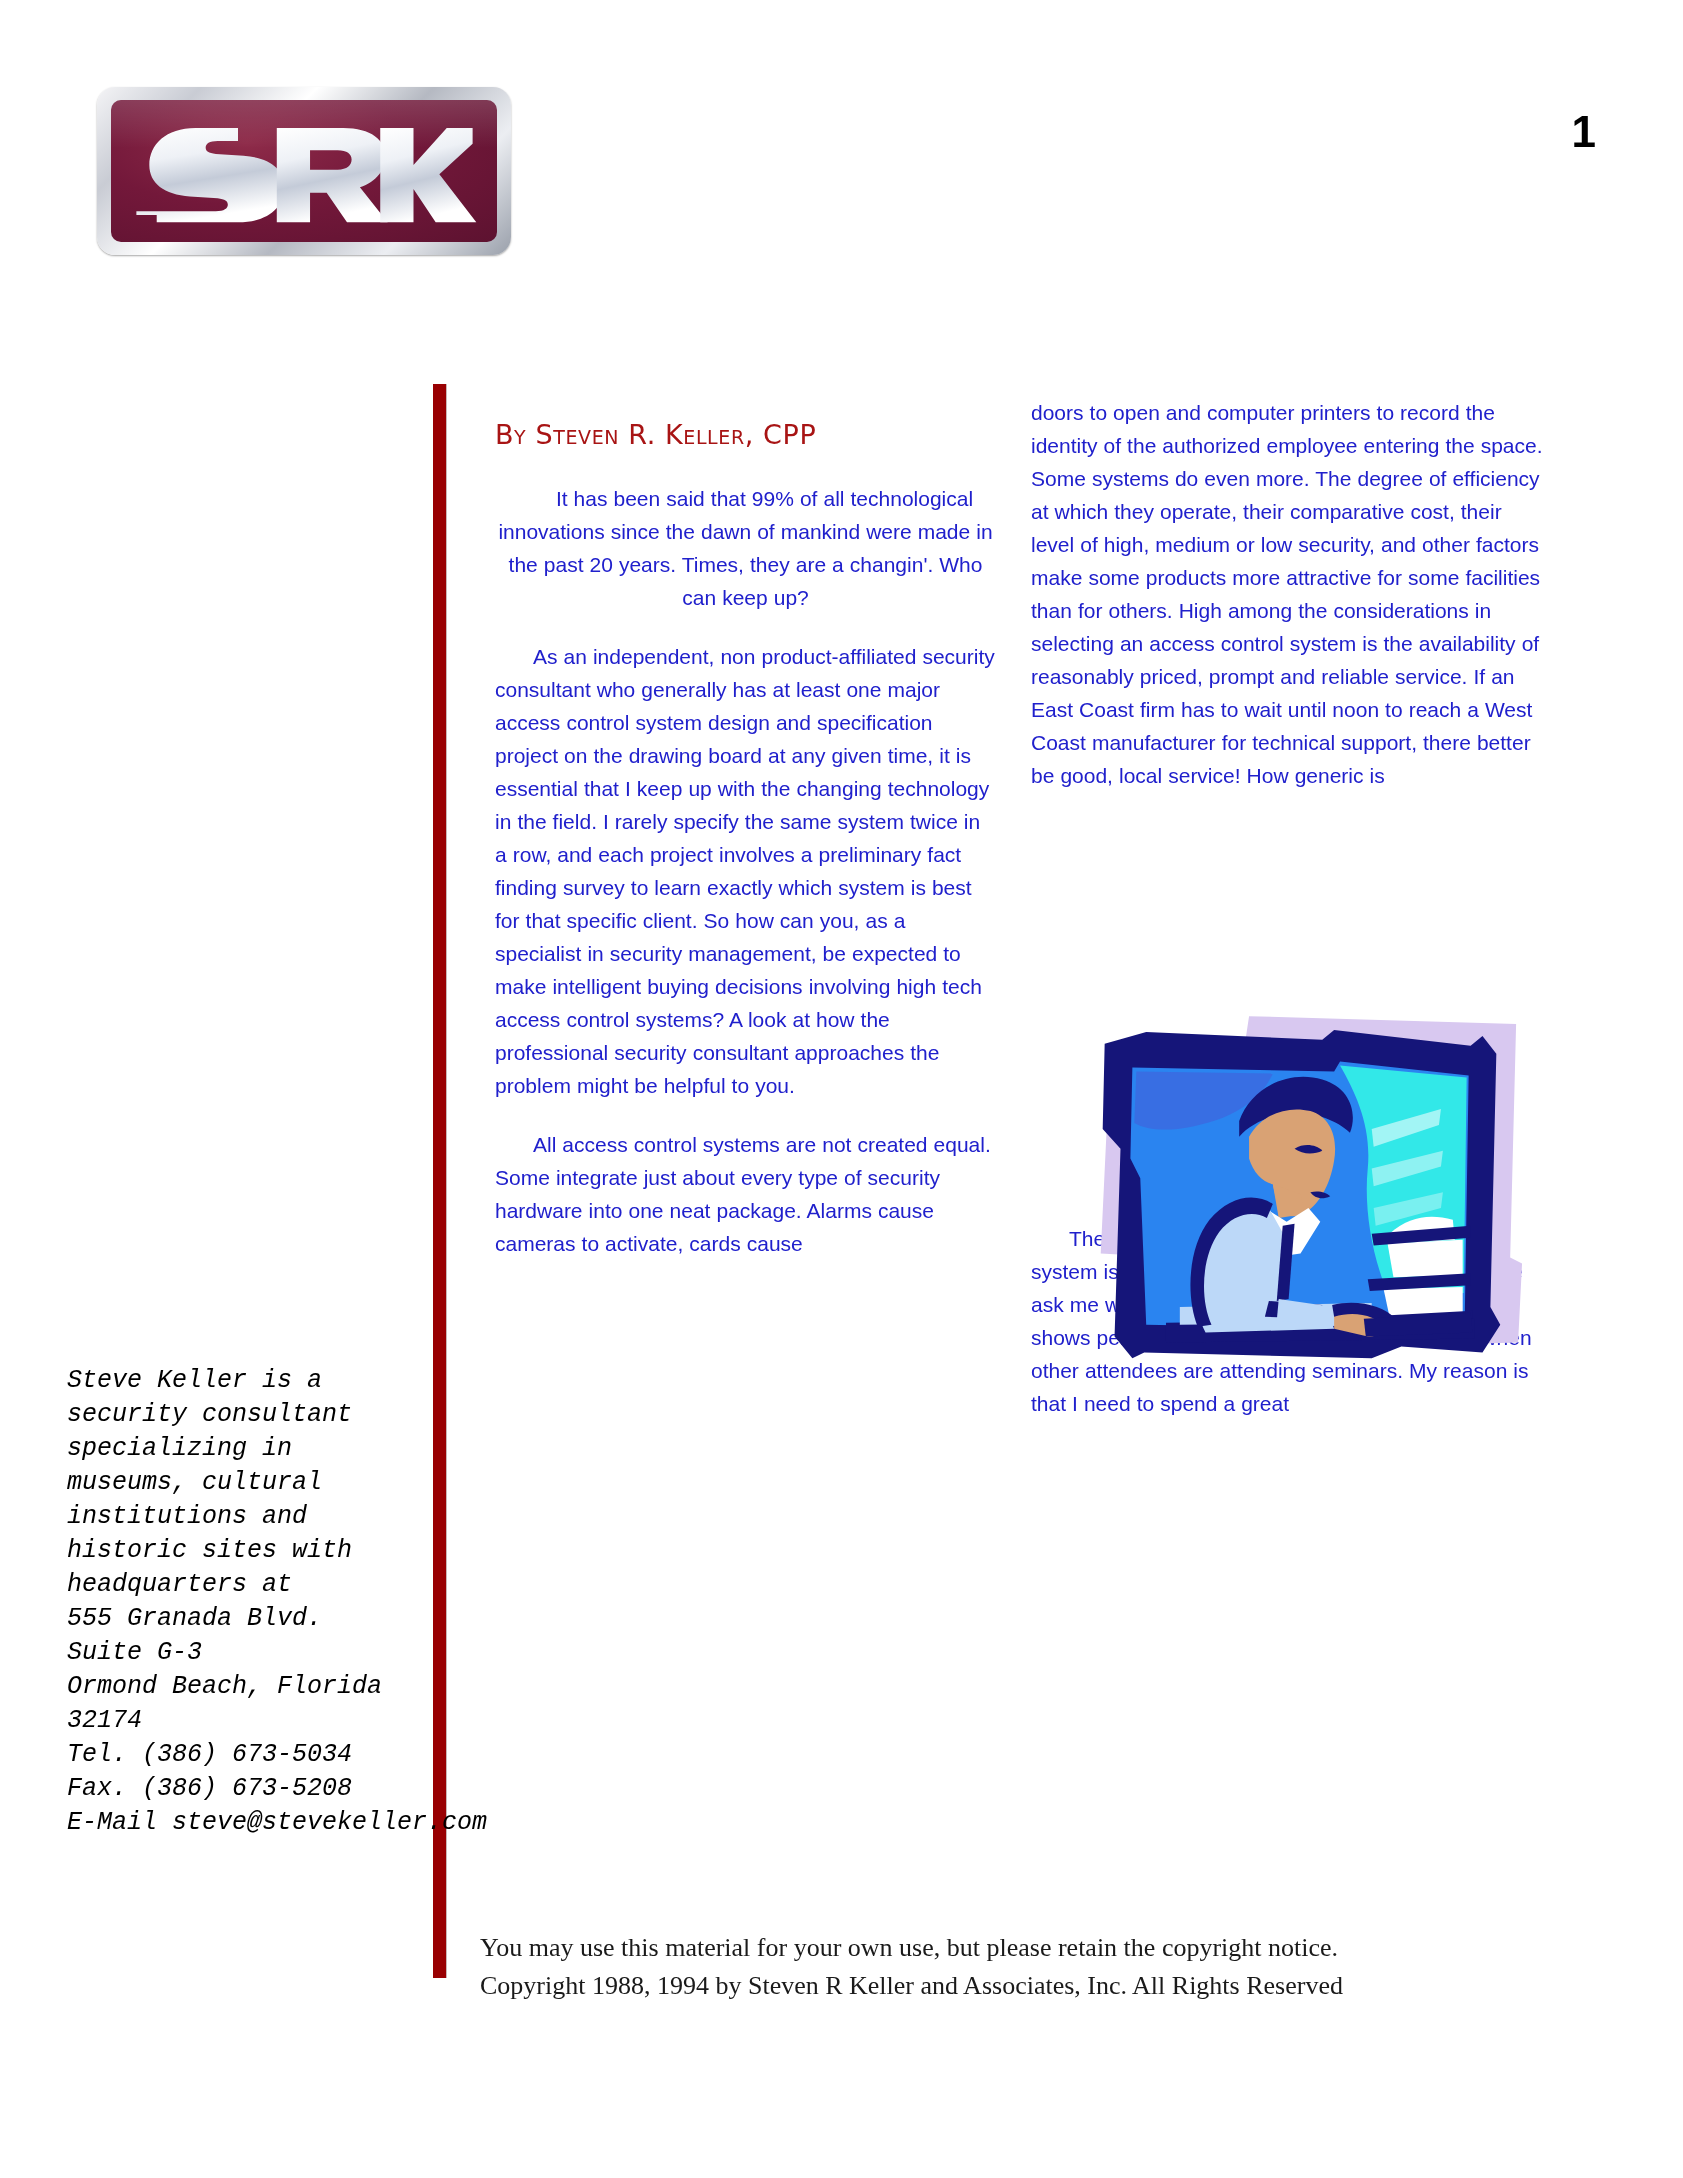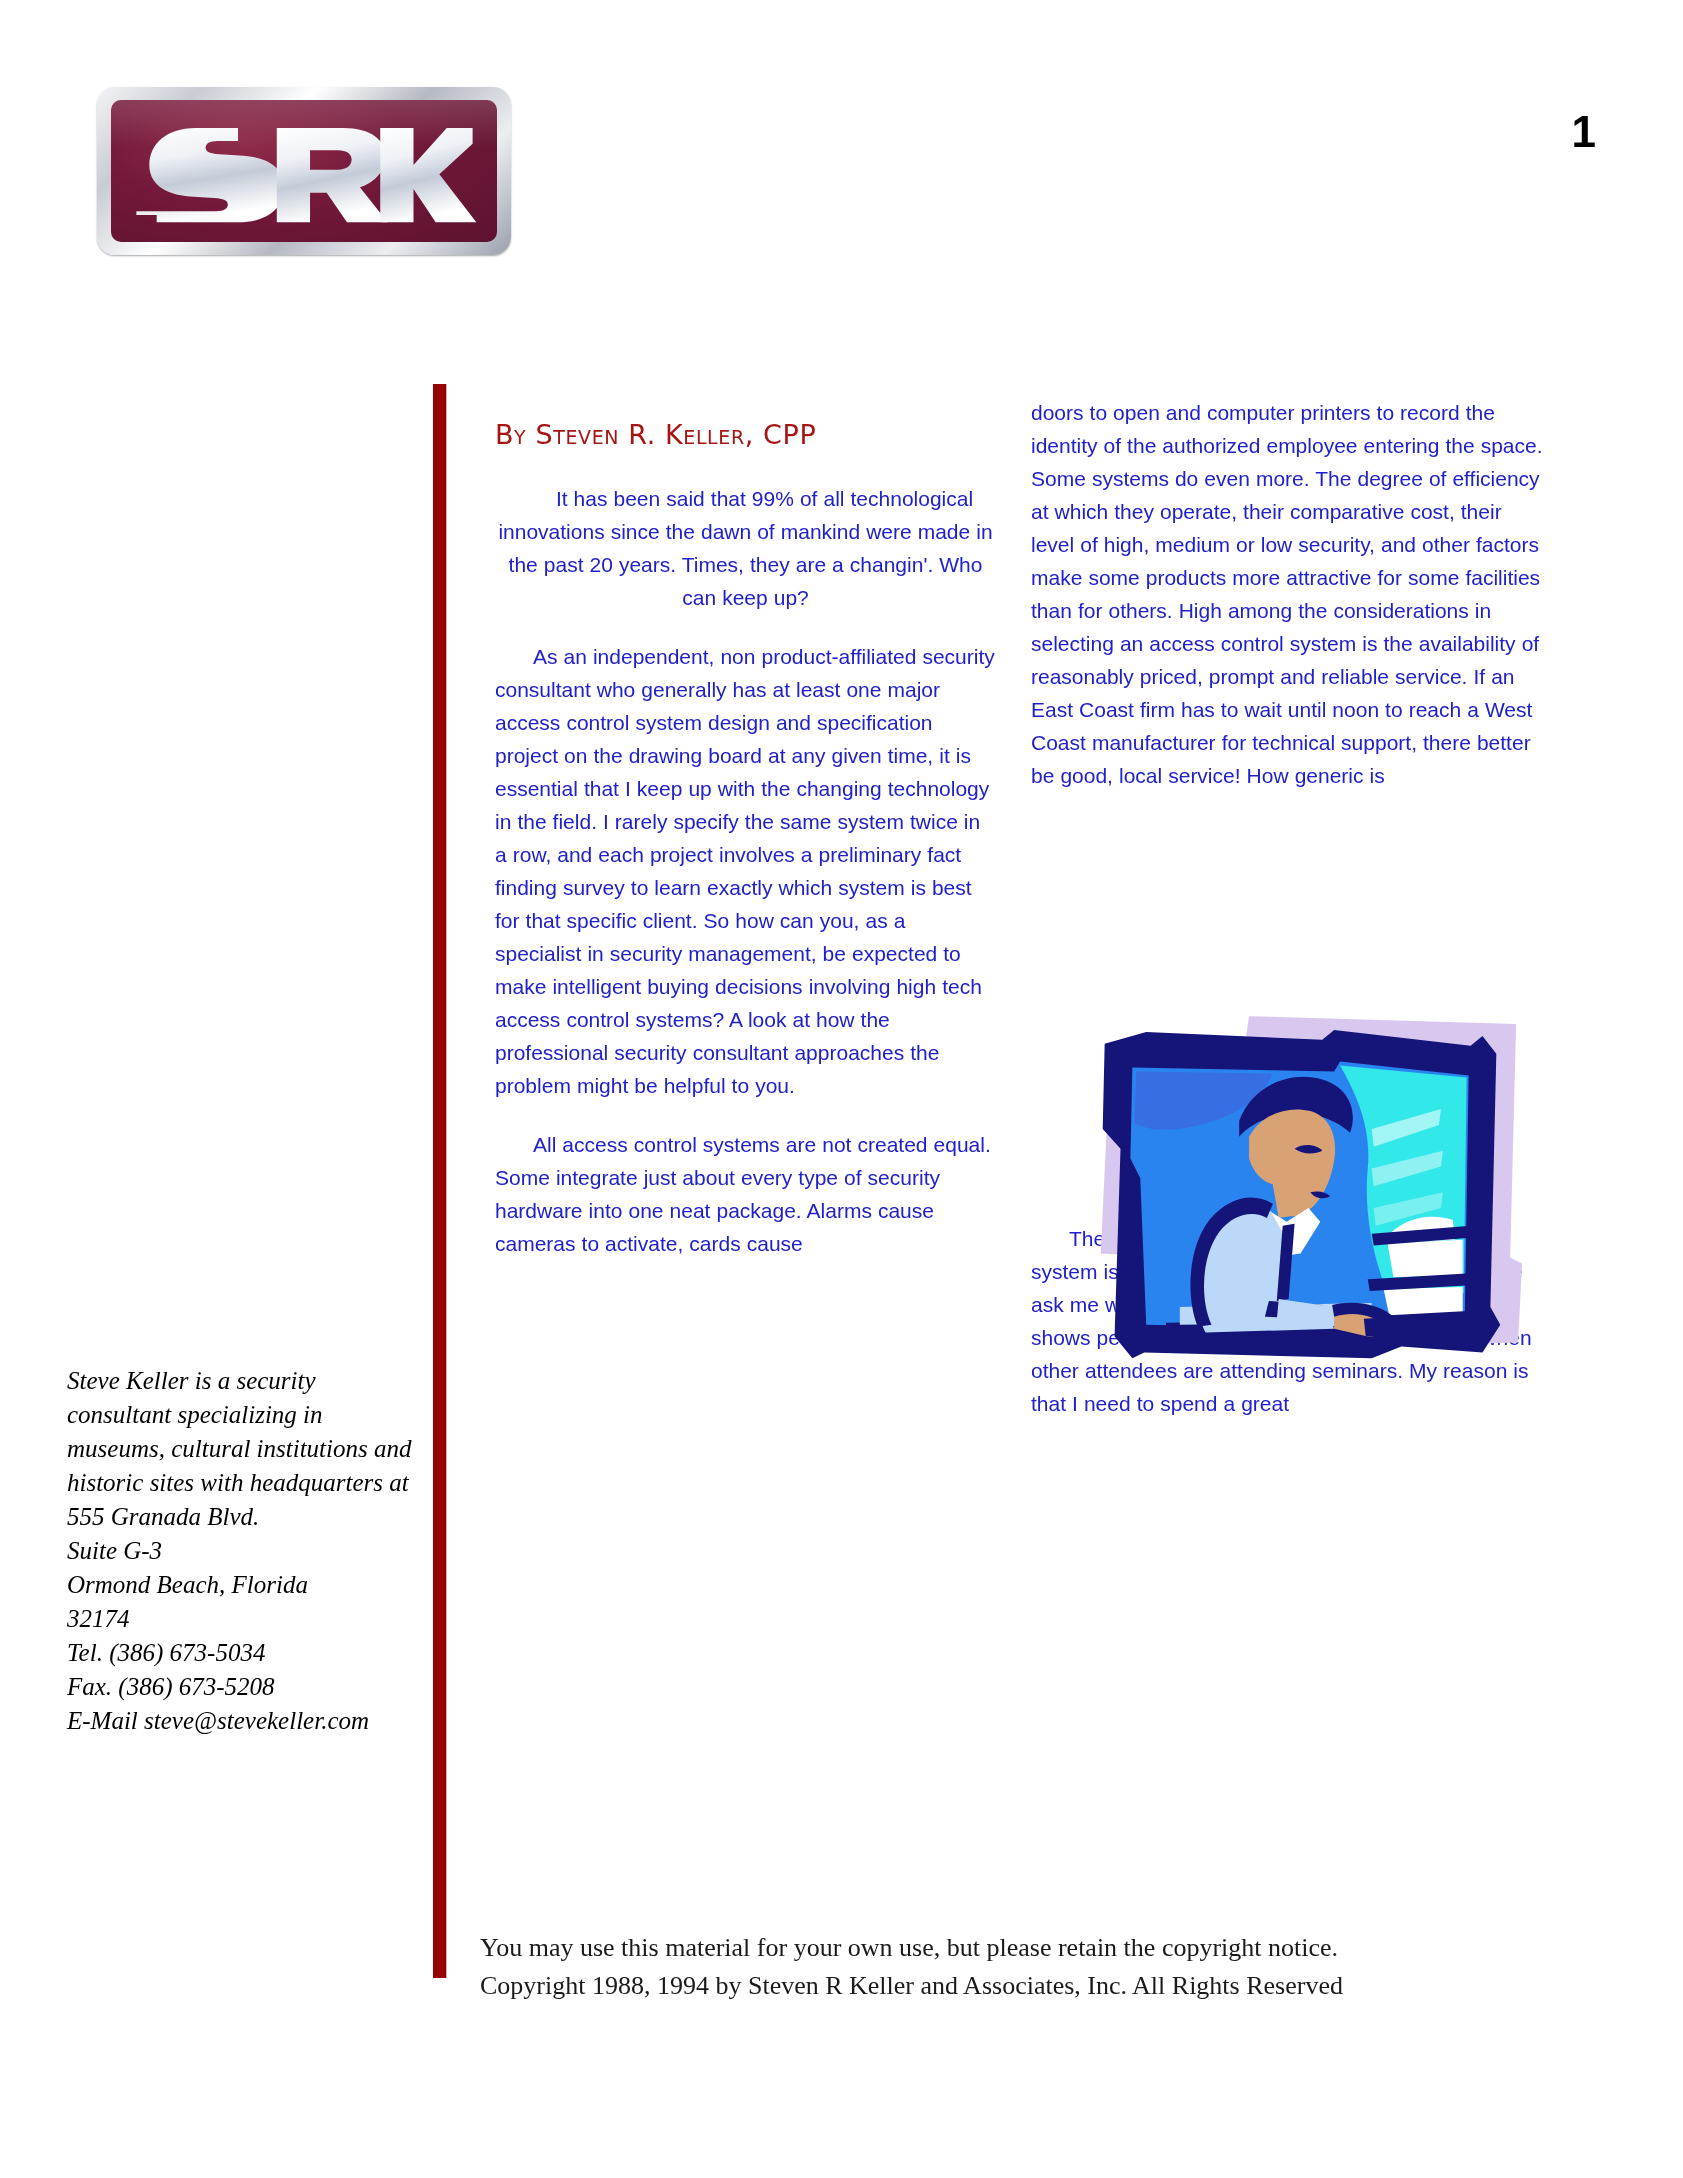--- a/index.html
+++ b/index.html
@@ -73,21 +73,21 @@
     background: #990002;
     border-right: 1px solid #c9b7b7;
   }
 
   
   .bio {
     position: absolute;
     left: 67px;
     top: 1364px;
     width: 347px;
-    font-family: Liberation Serif, serif;
+    font-family: Liberation Mono, monospace;
     font-style: italic;
     font-size: 25px;
     line-height: 34px;
     color: #000000;
   }
   .bio .line { white-space: nowrap; }
   .bio .wrapline { white-space: normal; }
 
   
   .col-left {

